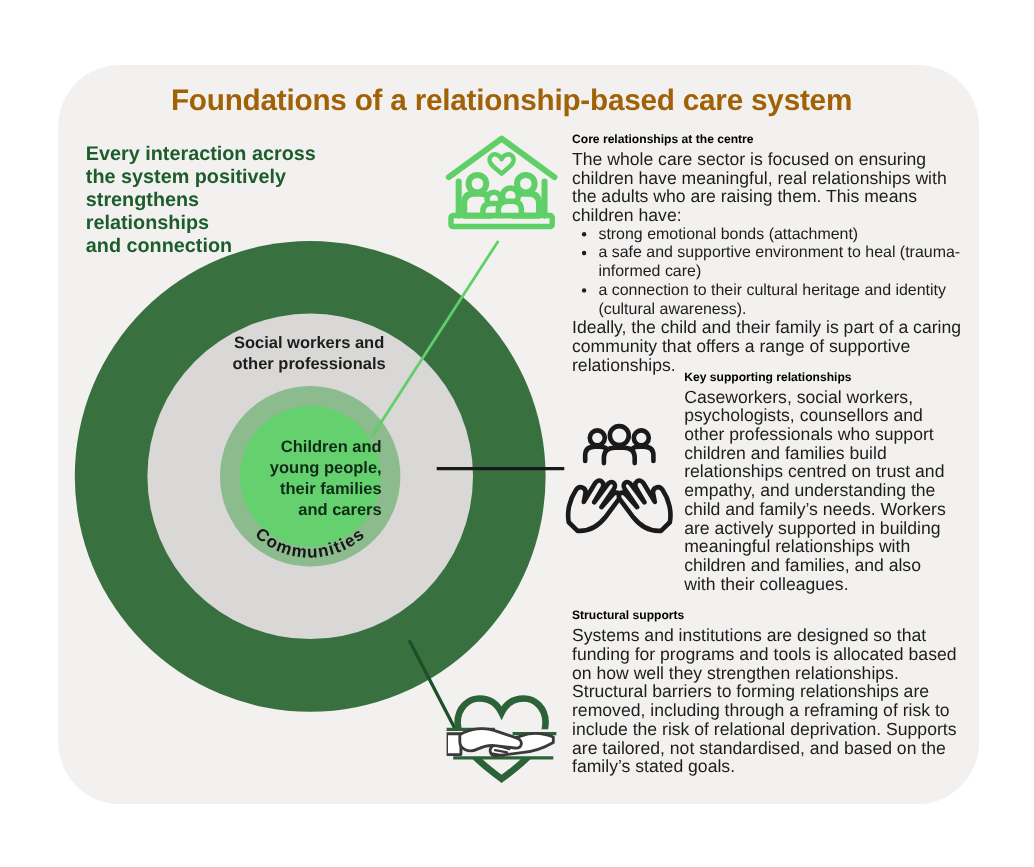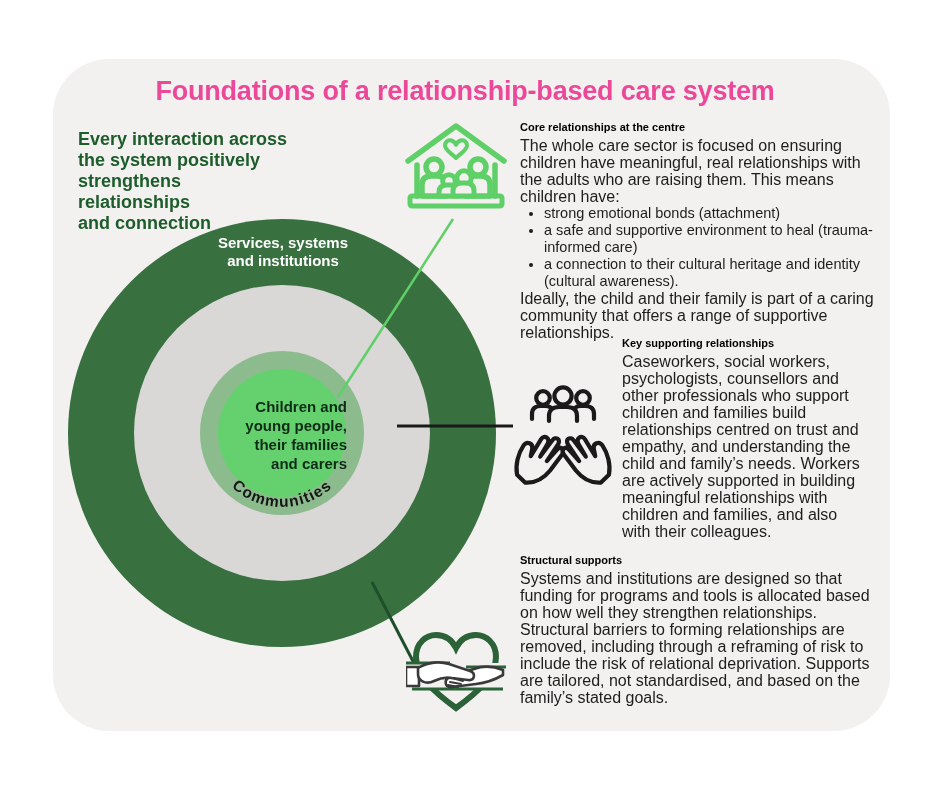--- a/index.html
+++ b/index.html
@@ -7,21 +7,21 @@
     position:relative; width:940px; height:788px; background:#ffffff;
     font-family:"Liberation Sans", sans-serif; overflow:hidden;
   }
   .card {
     position:absolute; left:53px; top:59px; width:837px; height:672px;
     background:#f2f1ef; border-radius:56px;
   }
   .diagram-svg { position:absolute; left:0; top:0; }
   .title {
     position:absolute; left:60px; top:76px; width:810px; margin:0;
-    text-align:center; font-size:27px; font-weight:bold; color:#ec4899;
+    text-align:center; font-size:27px; font-weight:bold; color:#a16207;
     letter-spacing:-0.2px;
   }
   .intro {
     position:absolute; left:78px; top:129px; width:215px;
     font-size:18px; line-height:21px; font-weight:bold; color:#1d5c2b;
     white-space:pre-line;
   }
   .ring-label { position:absolute; text-align:center; font-weight:bold; white-space:pre-line; }
   .ring-label.services { left:183px; top:234px; width:200px; color:#ffffff; font-size:15px; line-height:18px; }
   .ring-label.social   { left:181px; top:302px; width:200px; color:#1c1c1c; font-size:15px; line-height:19px; }
@@ -63,22 +63,22 @@
     </text>
   </svg>
 
   <h1 class="title">Foundations of a relationship-based care system</h1>
 
   <div class="intro">Every interaction across
 the system positively
 strengthens relationships
 and connection</div>
 
-  <div class="ring-label services">Services, systems
-and institutions</div>
+  <div class="ring-label social">Social workers and
+other professionals</div>
   <div class="ring-label center">Children and
 young people,
 their families
 and carers</div>
 
   <svg class="icon house" width="106" height="94" viewBox="0 0 106 94">
     <g fill="none" stroke="#5fd068" stroke-width="5.5" stroke-linecap="round" stroke-linejoin="round">
       <path d="M 5,40 L 53,5 L 101,40"></path>
       <path d="M 14,44 V 75 M 92,44 V 75"></path>
       <rect x="7" y="75" width="92" height="10" rx="2" stroke-width="5"></rect>

